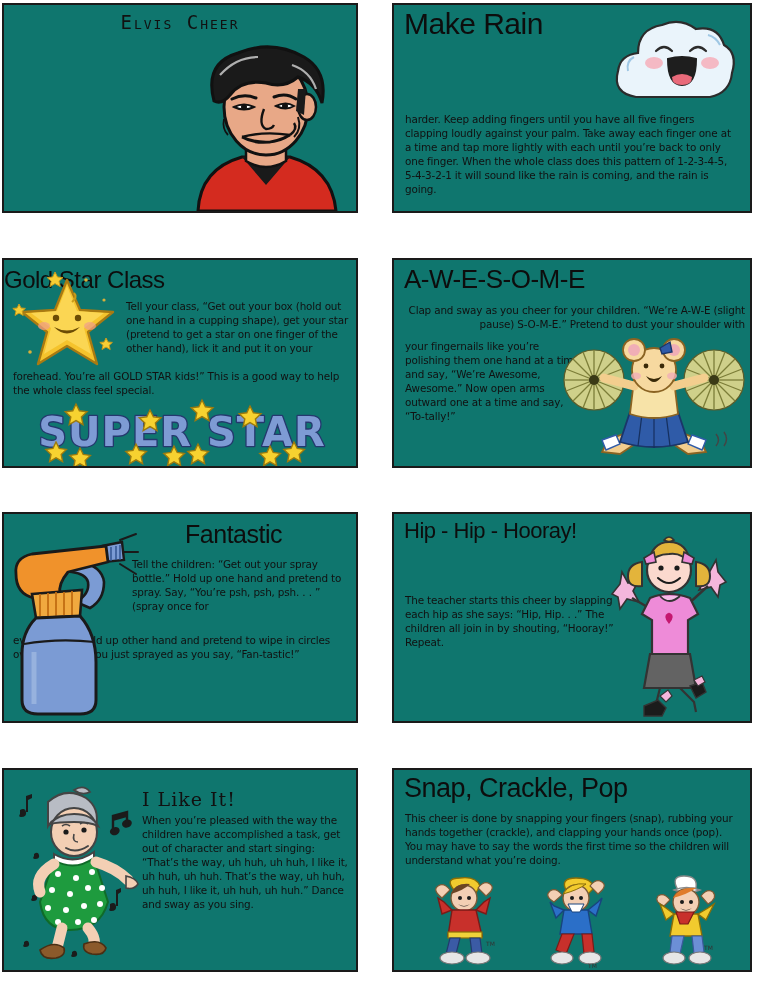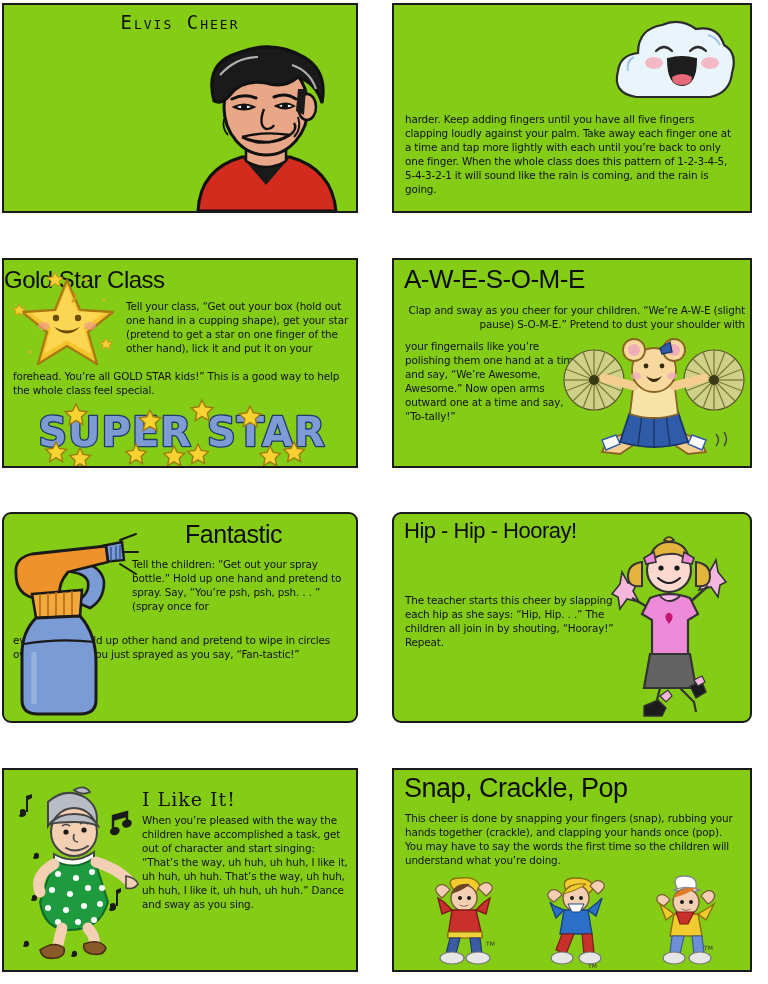--- a/index.html
+++ b/index.html
@@ -9,30 +9,30 @@
     font-family: "Liberation Sans", sans-serif;
     overflow: hidden;
   }
   #sheet {
     position: relative;
     width: 768px; height: 984px;
     background: #fff;
   }
   .card {
     position: absolute;
-    background: #84cc16;
+    background: #0f766e;
     border: 2px solid #1a1a1a;
     overflow: hidden;
   }
   
   .col-l { left: 2px;   width: 356px; }
   .col-r { left: 392px; width: 360px; }
   .row-1 { top: 3px;   height: 210px; }
   .row-2 { top: 258px; height: 210px; }
-  .row-3 { top: 512px; height: 211px; border-radius: 9px; }
+  .row-3 { top: 512px; height: 211px; }
   .row-4 { top: 768px; height: 204px; }
 
   .body-text {
     font-family: "DejaVu Sans", sans-serif;
     font-size: 10.4px;
     line-height: 1.345;
     color: #111;
     letter-spacing: -0.15px;
   }
   .title-sans {
@@ -146,20 +146,21 @@
         <path d="M62 92 Q84 86 110 90" fill="none" stroke="#111" stroke-width="2.4"></path>
         <path d="M110 90 Q118 84 114 78" fill="none" stroke="#111" stroke-width="2.4"></path>
 
         <path d="M118 72 Q122 84 114 92" fill="none" stroke="#111" stroke-width="2"></path>
         <path d="M44 74 Q42 84 48 90" fill="none" stroke="#111" stroke-width="1.8"></path>
       </svg>
     </div>
   </div>
 
   <div class="card col-r row-1" id="card-rain">
+    <div class="title title-sans">Make Rain</div>
     <div class="p2 body-text">harder.  Keep adding fingers until you have all five fingers clapping loudly against your palm.  Take away each finger one at a time and tap more lightly with each until you’re back to only one finger.  When the whole class does this pattern of 1-2-3-4-5, 5-4-3-2-1 it will sound like the rain is coming, and the rain is going.</div>
     <div class="art">
       <svg viewBox="0 0 128 100">
         <path d="M26 84 Q2 80 8 58 Q10 42 28 40 Q28 16 52 12 Q70 4 86 16
                  Q108 12 114 32 Q128 40 122 60 Q120 80 100 84 Z" fill="#EAF4FB" stroke="#2b2b2b" stroke-width="2.2"></path>
 
         <path d="M46 38 Q54 30 62 38" fill="none" stroke="#2b2b2b" stroke-width="2.2" stroke-linecap="round"></path>
         <path d="M80 38 Q88 30 96 38" fill="none" stroke="#2b2b2b" stroke-width="2.2" stroke-linecap="round"></path>
 
         <ellipse cx="44" cy="50" rx="9" ry="6" fill="#F4B9C4"></ellipse>

